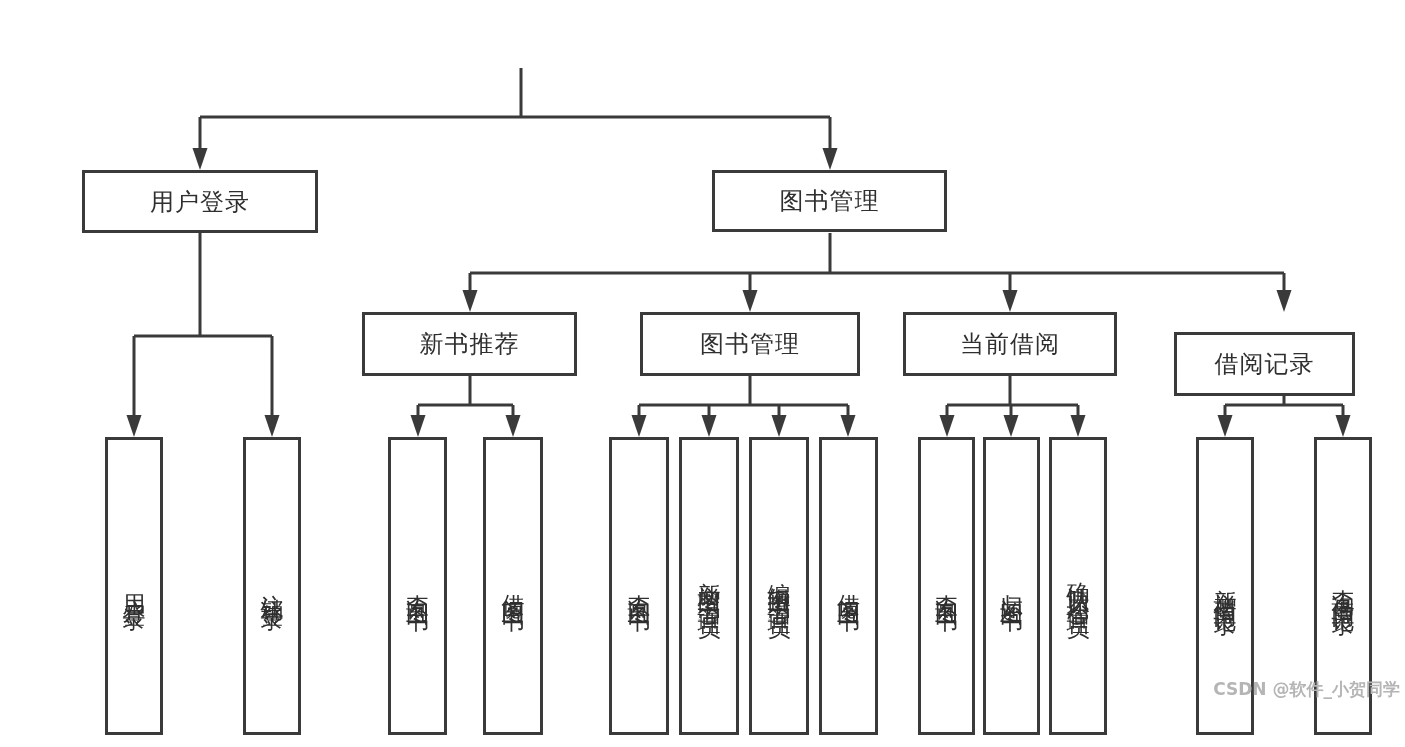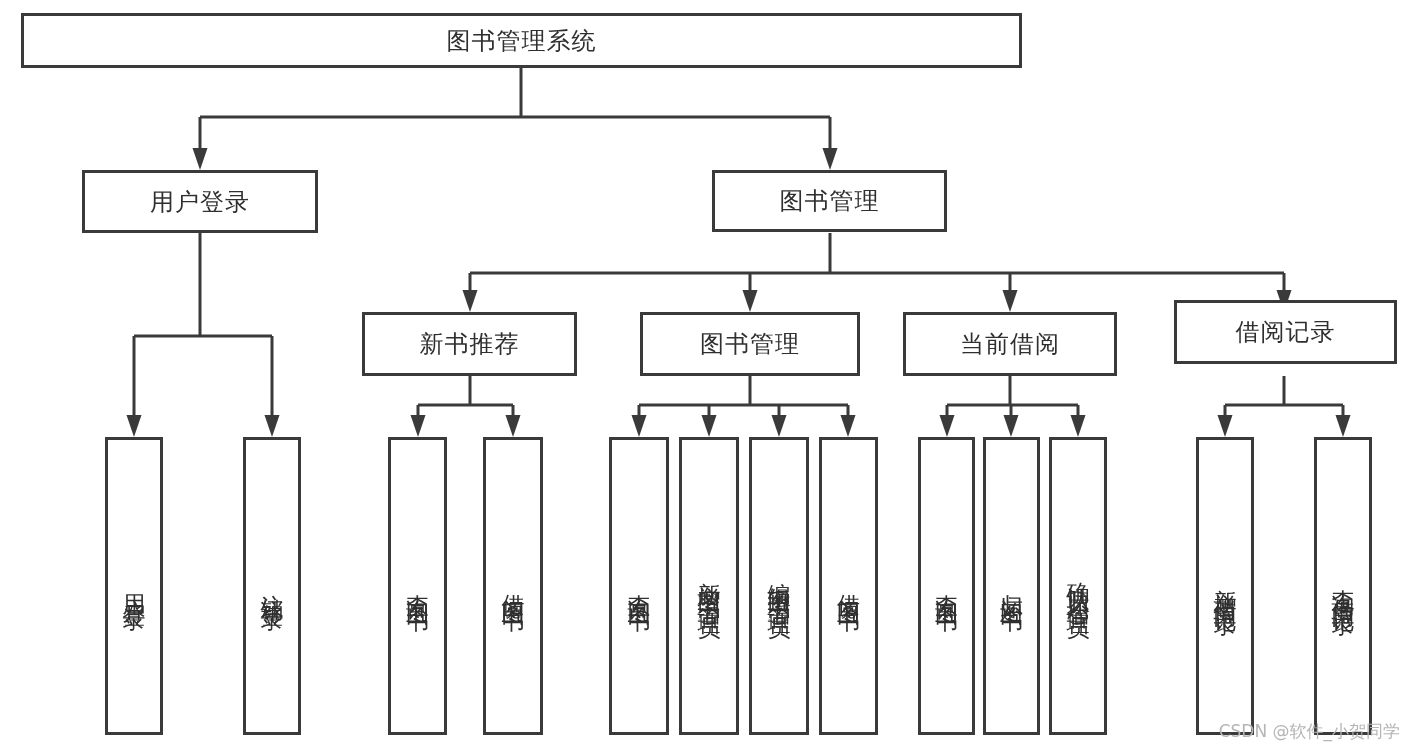--- a/index.html
+++ b/index.html
@@ -25,26 +25,27 @@
   .node.h{font-size:24px;letter-spacing:1px;white-space:nowrap;}
   .node.v{
     writing-mode:vertical-rl;
     text-orientation:mixed;
     font-size:23px;
     letter-spacing:5px;
     line-height:1;
   }
   .watermark{
     position:absolute;
-    top:720px;
+    top:678px;
     right:5px;
     font-size:17px;
     color:#b5b5b5;
     z-index:3;
     white-space:nowrap;
+    font-weight:bold;
   }
 </style>
 </head>
 <body>
 
 <div id="canvas">
 
   <svg id="wires" width="1405" height="747" viewBox="0 0 1405 747">
     <g stroke="#3a3a3a" stroke-width="3" fill="none">
 
@@ -78,29 +79,28 @@
       <polygon points="771.5,415 786.5,415 779,437"></polygon>
       <polygon points="840.5,415 855.5,415 848,437"></polygon>
       <polygon points="939.5,415 954.5,415 947,437"></polygon>
       <polygon points="1003.5,415 1018.5,415 1011,437"></polygon>
       <polygon points="1070.5,415 1085.5,415 1078,437"></polygon>
       <polygon points="1217.5,415 1232.5,415 1225,437"></polygon>
       <polygon points="1335.5,415 1350.5,415 1343,437"></polygon>
     </g>
   </svg>
 
-  <div class="node h" style="left:21px;top:13px;width:1001px;height:55px">图书管理系统</div>
 
   <div class="node h" style="left:82px;top:170px;width:236px;height:63px">用户登录</div>
   <div class="node h" style="left:712px;top:170px;width:235px;height:62px">图书管理</div>
 
   <div class="node h" style="left:362px;top:312px;width:215px;height:64px">新书推荐</div>
   <div class="node h" style="left:640px;top:312px;width:220px;height:64px">图书管理</div>
   <div class="node h" style="left:903px;top:312px;width:214px;height:64px">当前借阅</div>
-  <div class="node h" style="left:1174px;top:300px;width:223px;height:64px">借阅记录</div>
+  <div class="node h" style="left:1174px;top:332px;width:181px;height:64px">借阅记录</div>
 
   <div class="node v" style="left:105px;top:437px;width:58px;height:298px">用户登录</div>
   <div class="node v" style="left:243px;top:437px;width:58px;height:298px">注销登录</div>
 
   <div class="node v" style="left:388px;top:437px;width:59px;height:298px">查询图书</div>
   <div class="node v" style="left:483px;top:437px;width:60px;height:298px">借阅图书</div>
 
   <div class="node v" style="left:609px;top:437px;width:60px;height:298px">查询图书</div>
   <div class="node v" style="left:679px;top:437px;width:60px;height:298px">新增图书（管理员）</div>
   <div class="node v" style="left:749px;top:437px;width:60px;height:298px">编辑图书（管理员）</div>

